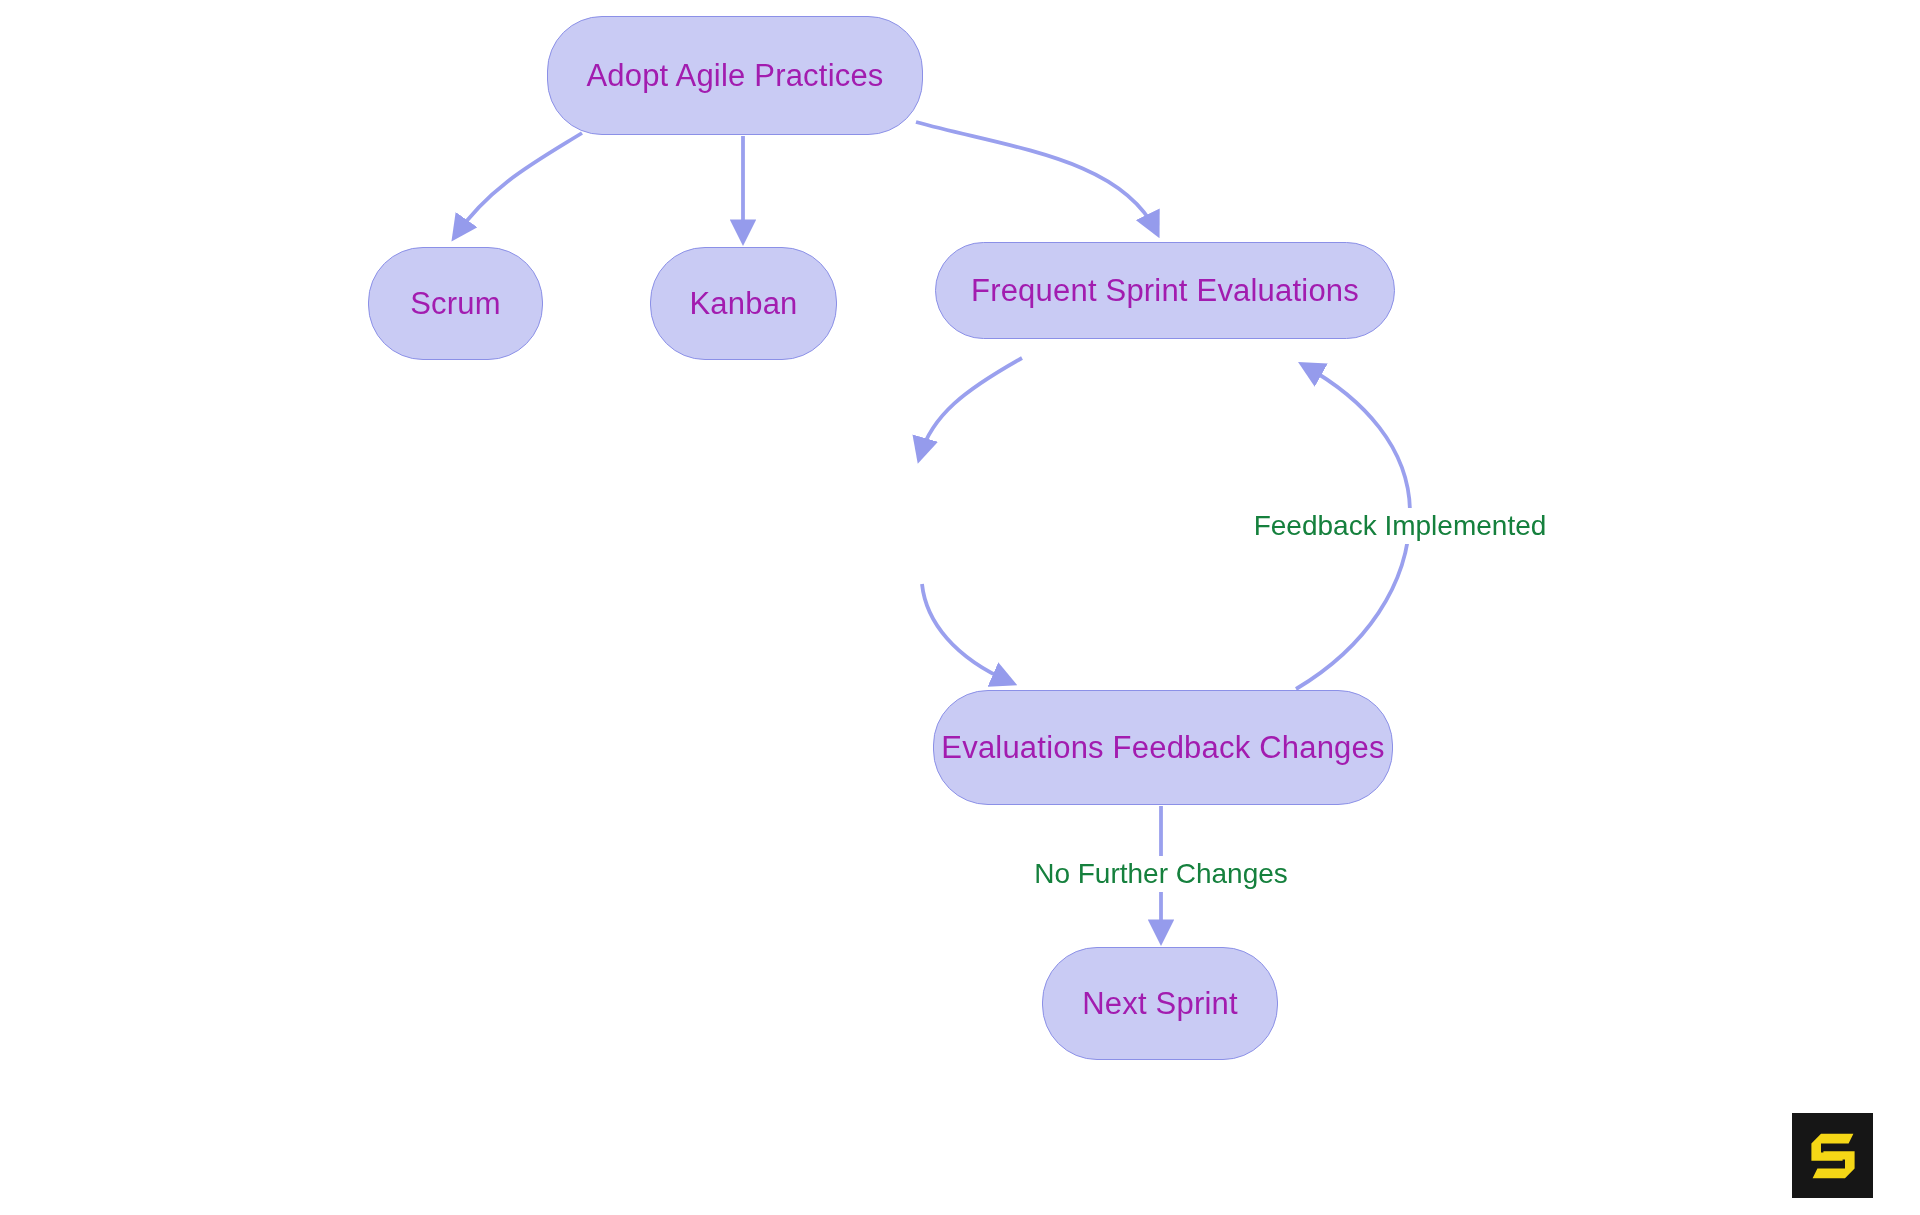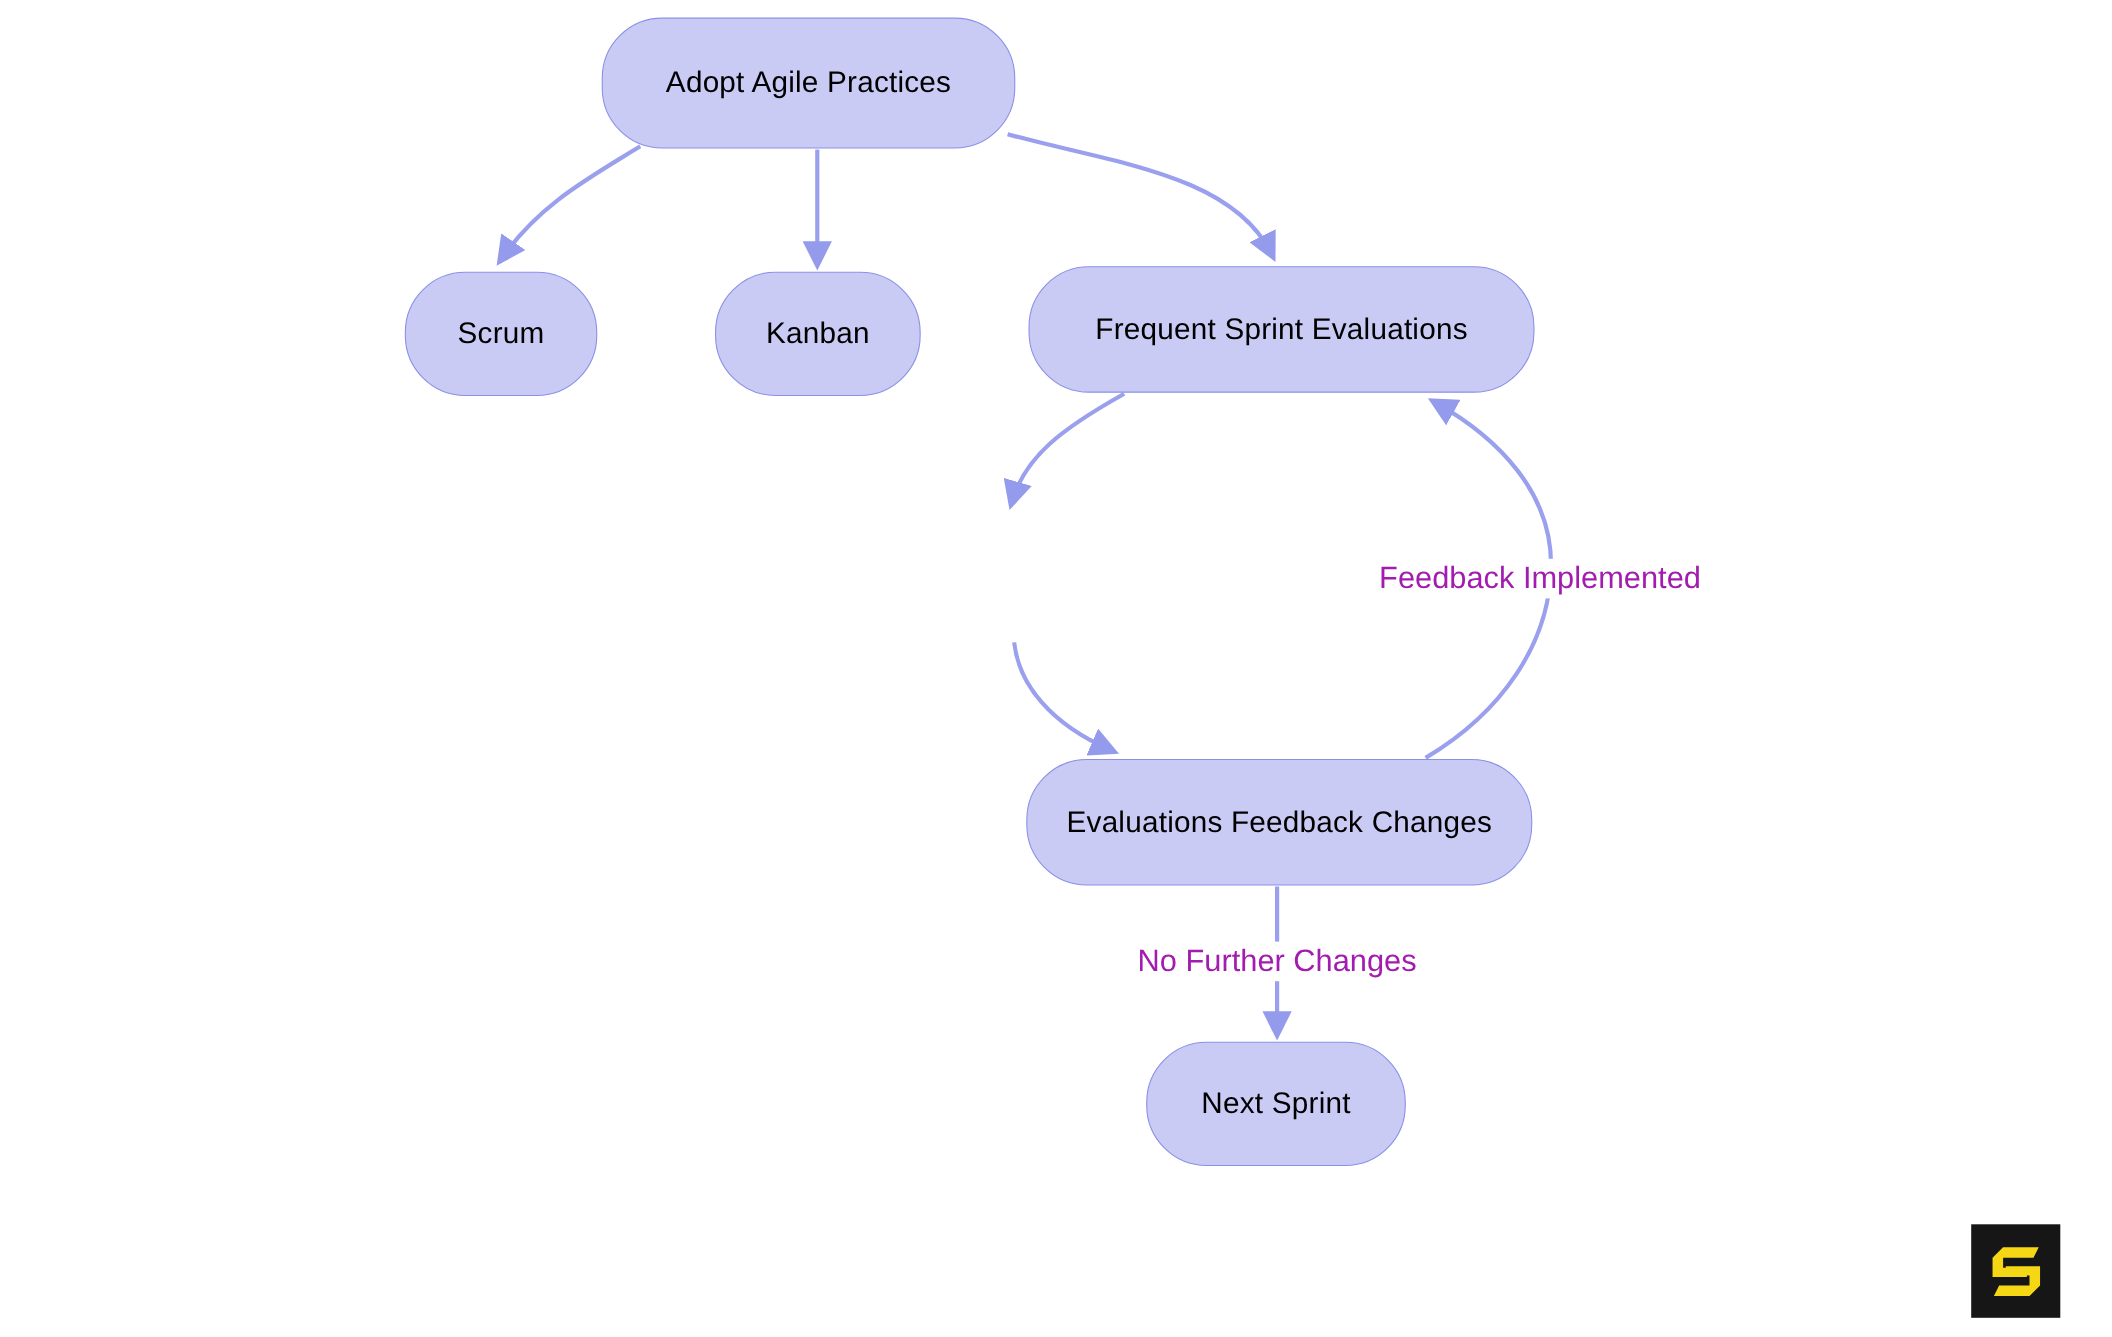--- a/index.html
+++ b/index.html
@@ -11,39 +11,39 @@
     overflow:hidden;
   }
   svg.edges{position:absolute;left:0;top:0;width:1920px;height:1215px;}
   .edge-path{fill:none;stroke:#9aa0ee;stroke-width:3.8px;}
   .node{
     position:absolute;
     background:#c9cbf4;
     border:1.8px solid #8b90e7;
     border-radius:55px;
     display:flex;align-items:center;justify-content:center;
-    color:#000000;
-    font-size:27px;
+    color:#a21caf;
+    font-size:31px;
     letter-spacing:0.2px;
     box-sizing:border-box;
     white-space:nowrap;
   }
   .edge-label{
     position:absolute;
     transform:translate(-50%,-50%);
     background:#ffffff;
-    color:#a21caf;
+    color:#15803d;
     font-size:28px;
     padding:2px 8px;
     white-space:nowrap;
   }
   .node-adopt     {left:547px; top:16px;  width:376px; height:119px;}
   .node-scrum     {left:368px; top:247px; width:175px; height:113px;text-align:center;}
   .node-kanban    {left:650px; top:247px; width:187px; height:113px;}
-  .node-frequent  {left:935px; top:242px; width:460px; height:115px;}
+  .node-frequent  {left:935px; top:242px; width:460px; height:97px;}
   .node-identify  {left:672px; top:466px; width:512px; height:117px;}
   .node-prioritize{left:933px; top:690px; width:460px; height:115px;}
   .node-next      {left:1042px;top:947px; width:236px; height:113px;}
   .label-feedback {left:1400px;top:526px;}
   .label-nofurther{left:1161px;top:874px;}
   .logo{
     position:absolute;
     left:1792px;top:1113px;width:81px;height:85px;
     background:#161616;
     display:flex;align-items:center;justify-content:center;

